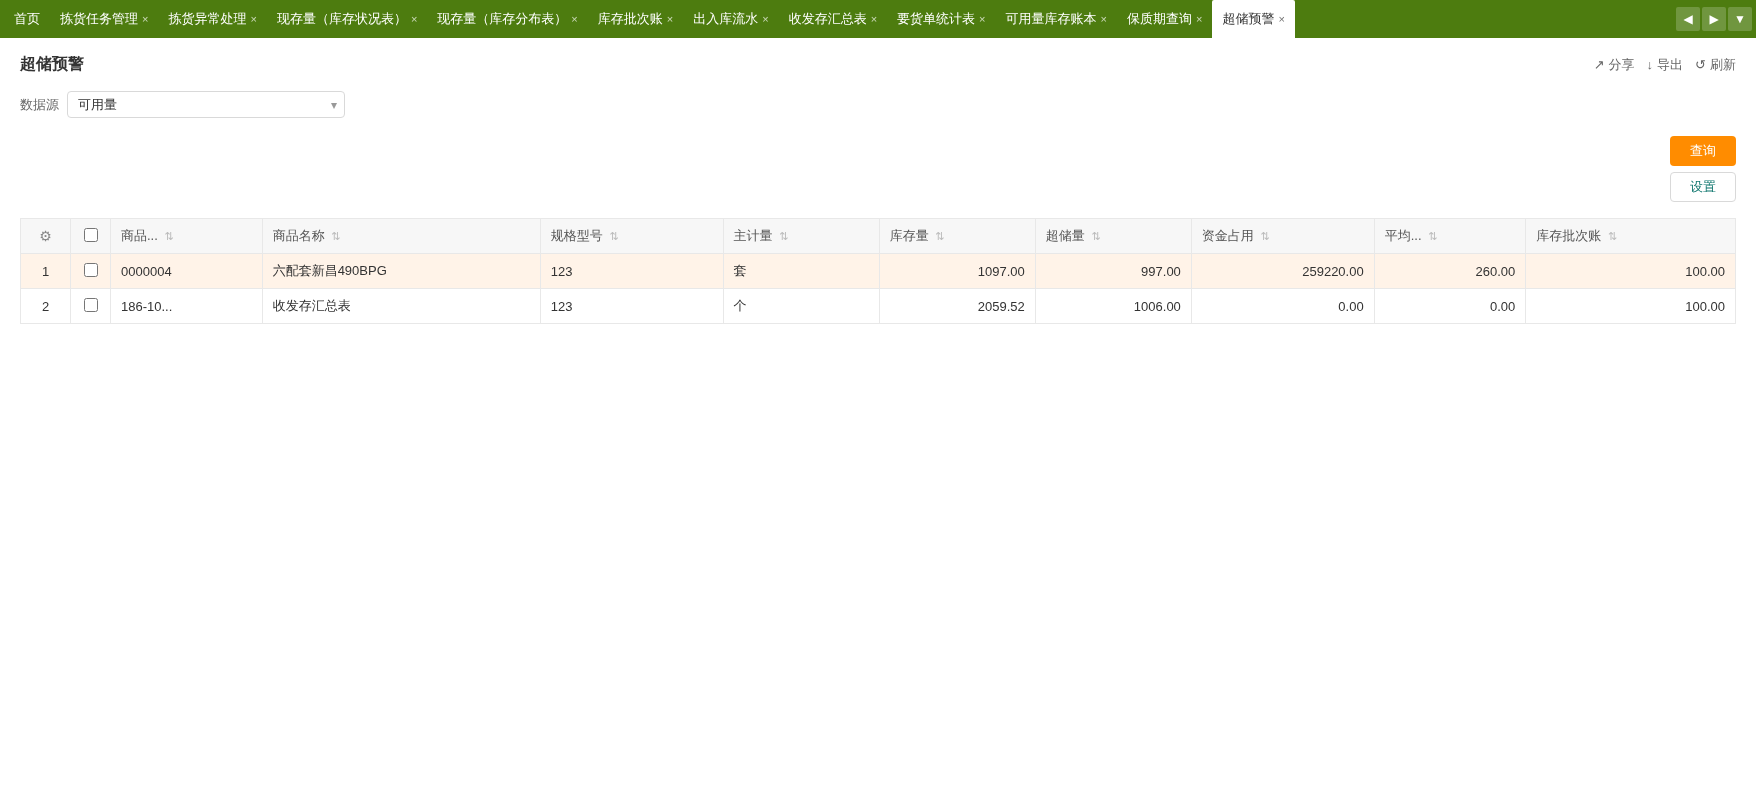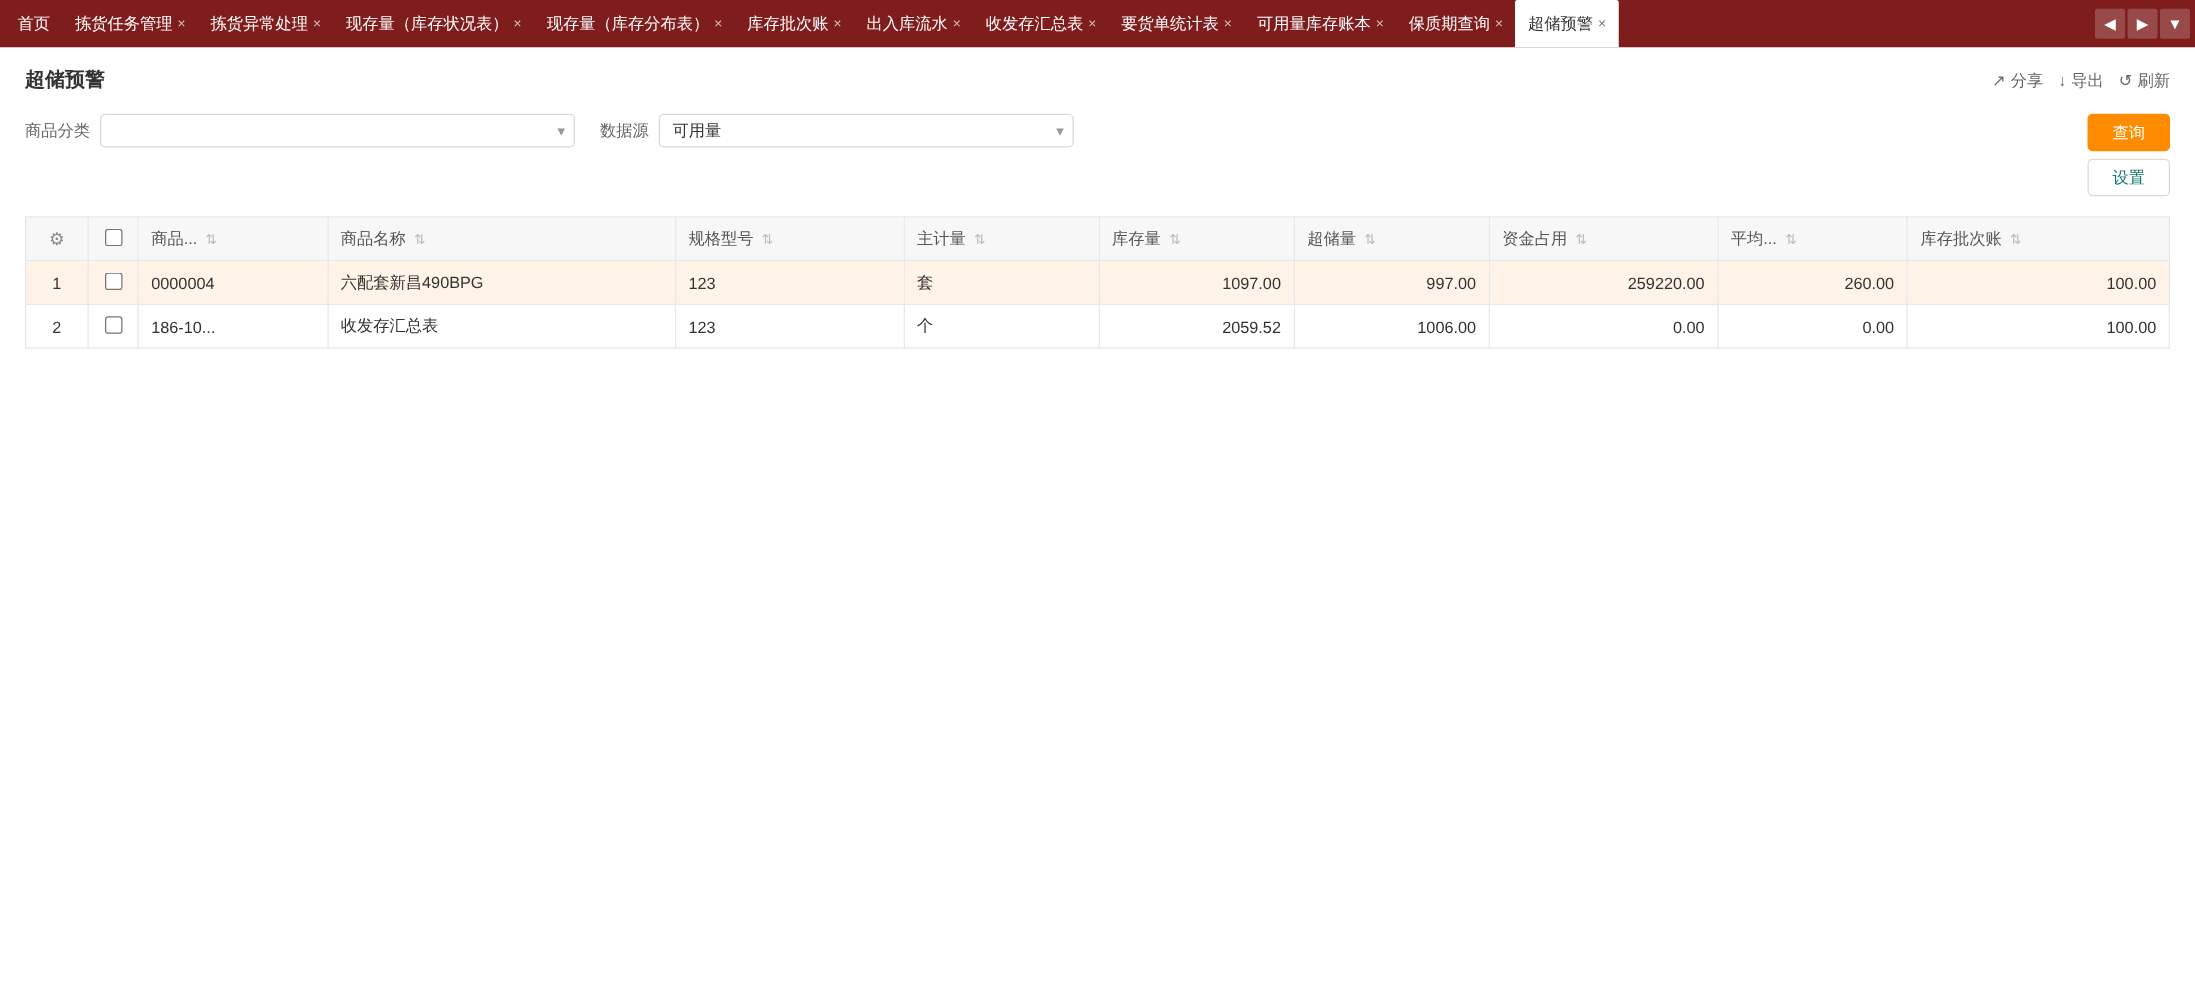--- a/index.html
+++ b/index.html
@@ -1,20 +1,20 @@
 <!DOCTYPE html>
 <html><head>
   <meta charset="utf-8">
   <style>
     * { box-sizing: border-box; margin: 0; padding: 0; }
     body { font-family: 'Microsoft YaHei', Arial, sans-serif; font-size: 13px; background: #f5f5f5; color: #333; }
 
     
     .top-nav {
-      background: #7f1d1d;
+      background: #4d7c0f;
       display: flex;
       align-items: center;
       height: 38px;
       padding: 0 4px;
       overflow: hidden;
       white-space: nowrap;
     }
     .top-nav .nav-item {
       color: #fff;
       padding: 0 10px;
@@ -205,20 +205,21 @@
       width: 14px;
       height: 14px;
     }
 
     
     .filter-actions {
       display: flex;
       flex-direction: column;
       gap: 6px;
       margin-left: auto;
+      margin-top: 45px;
     }
   </style>
 </head>
 <body>
 
 <div class="top-nav">
 
   <div id="nav-items-container" style="display:flex;align-items:center;flex:1;overflow:hidden;">
       <div class="nav-item">首页</div>
       <div class="nav-item">拣货任务管理<span class="nav-close"> ×</span></div>
@@ -255,31 +256,23 @@
       </button>
       <button class="action-btn">
         <span>↺</span>
         <span>刷新</span>
       </button>
     </div>
   </div>
 
   <div style="display:flex;align-items:flex-start;gap:20px;margin-bottom:16px;">
     <div class="filter-item">
-      <span class="filter-label">商品分类</span>
-      <div class="filter-select-wrapper">
-        <select class="filter-select" style="width:380px;">
-          <option value=""></option>
-        </select>
-      </div>
-    </div>
-    <div class="filter-item">
       <span class="filter-label">数据源</span>
       <div class="filter-select-wrapper">
-        <select class="filter-select" style="width:332px;">
+        <select class="filter-select" style="width:278px;">
           <option value="available" selected="">可用量</option>
           <option value="inventory">库存量</option>
         </select>
       </div>
     </div>
     <div class="filter-actions">
       <button class="btn-query">查询</button>
       <button class="btn-setting">设置</button>
     </div>
   </div>

